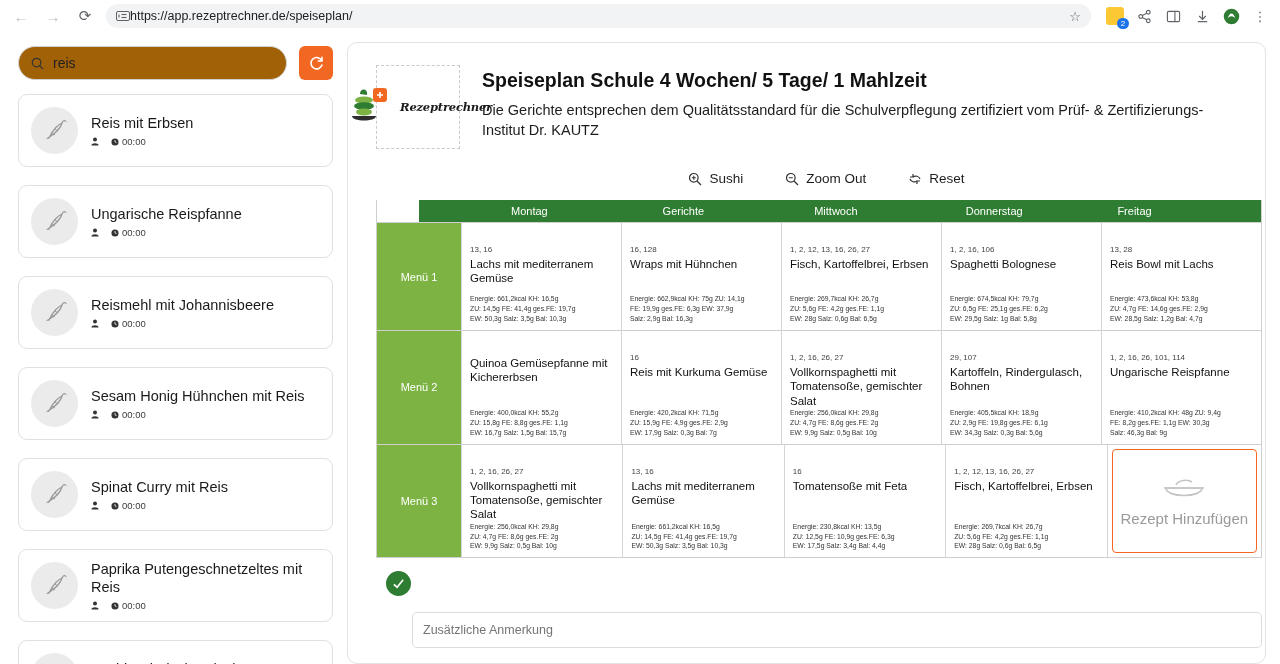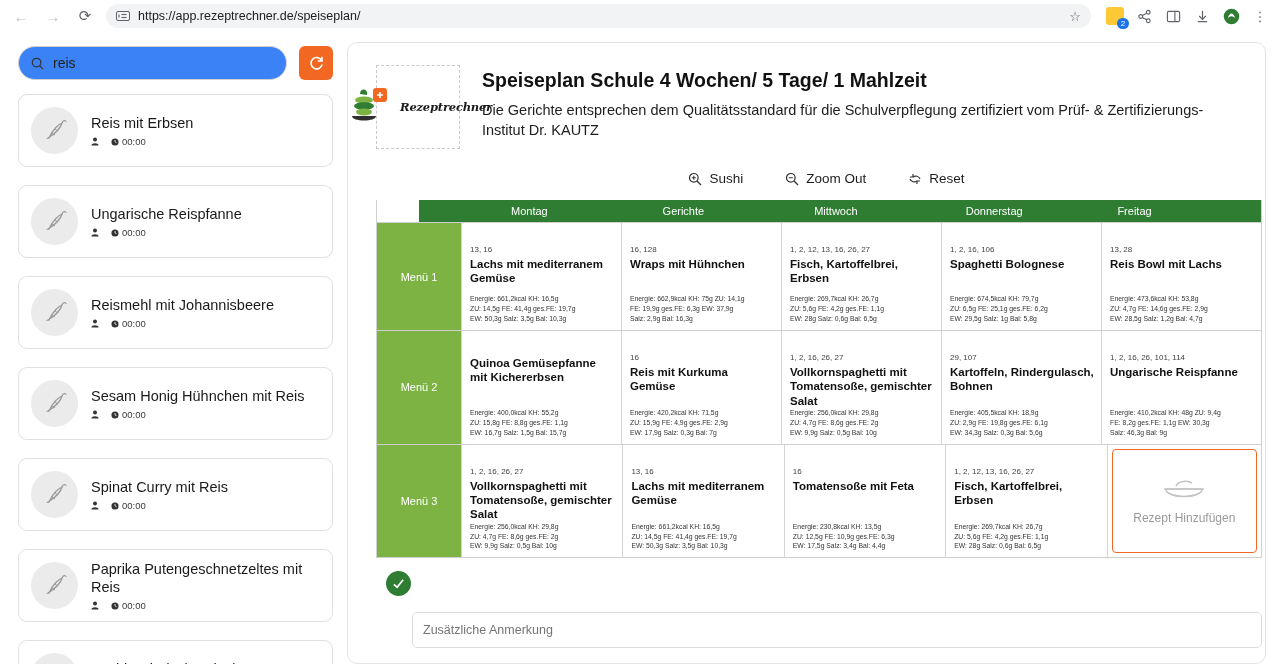--- a/index.html
+++ b/index.html
@@ -27,21 +27,20 @@
   }
   .nav-btn.disabled { color: #bdc1c6; }
   .omnibox {
     flex: 1;
     height: 24px;
     background: #f1f3f4;
     border-radius: 13px;
     display: flex;
     align-items: center;
     padding: 0 10px;
-    gap: 8px;
     font-size: 12.5px;
     color: #202124;
   }
   .omni-icon { font-size: 12px; color: #5f6368; display:flex; align-items:center; }
   .omni-url { color: #202124; font-size: 12.5px; white-space: nowrap; }
   .star { margin-left: auto; color: #5f6368; font-size: 13px; }
   .chrome-right { display: flex; align-items: center; gap: 9px; padding-left: 4px; }
   .ext-icon {
     width: 20px; height: 20px;
     display: flex; align-items: center; justify-content: center;
@@ -78,21 +77,21 @@
     display: flex; align-items: center; gap: 12px;
     margin-bottom: 14px;
   }
   .search-box {
     flex: 1;
     height: 34px;
     border: 1px solid #d0d0d0;
     border-radius: 18px;
     display: flex; align-items: center;
     padding: 0 12px; gap: 9px;
-    background: #3b82f6;
+    background: #a16207;
   }
   .search-box .mag { color: #444; font-size: 13px; }
   .search-box input {
     border: none; outline: none; flex: 1;
     font-size: 14px; color: #222;
     font-family: "Liberation Sans", sans-serif;
     background: transparent;
   }
   .refresh-btn {
     width: 34px; height: 34px;
@@ -201,41 +200,41 @@
   .cell {
     flex: 1;
     border-left: 1px solid #d5d5d5;
     padding: 22px 7px 6px 8px;
     min-height: 107px;
     display: flex; flex-direction: column;
     position: relative;
   }
   .cell-codes { font-size: 8px; color: #444; margin-bottom: 3px; }
   .cell-name {
-    font-size: 11.5px; font-weight: bold; color: #111;
+    font-size: 11.5px; font-weight: normal; color: #111;
     line-height: 1.25;
   }
   .cell-nutri {
     margin-top: auto;
     font-size: 6.8px; color: #333; line-height: 1.45;
   }
   .add-cell {
     flex: 1;
     border-left: 1px solid #d5d5d5;
     padding: 4px;
   }
   .add-inner {
     border: 1px solid #f26722;
     border-radius: 4px;
     height: 100%;
     display: flex; flex-direction: column;
     align-items: center; justify-content: center;
     gap: 7px;
     color: #9a9a9a;
-    font-size: 12px;
+    font-size: 15px;
   }
 
   .green-circle {
     width: 25px; height: 25px; border-radius: 50%;
     background: #2f7d32; color: #fff;
     display: flex; align-items: center; justify-content: center;
     font-size: 12px;
     margin: 13px 0 0 10px;
   }
   .note-box {

